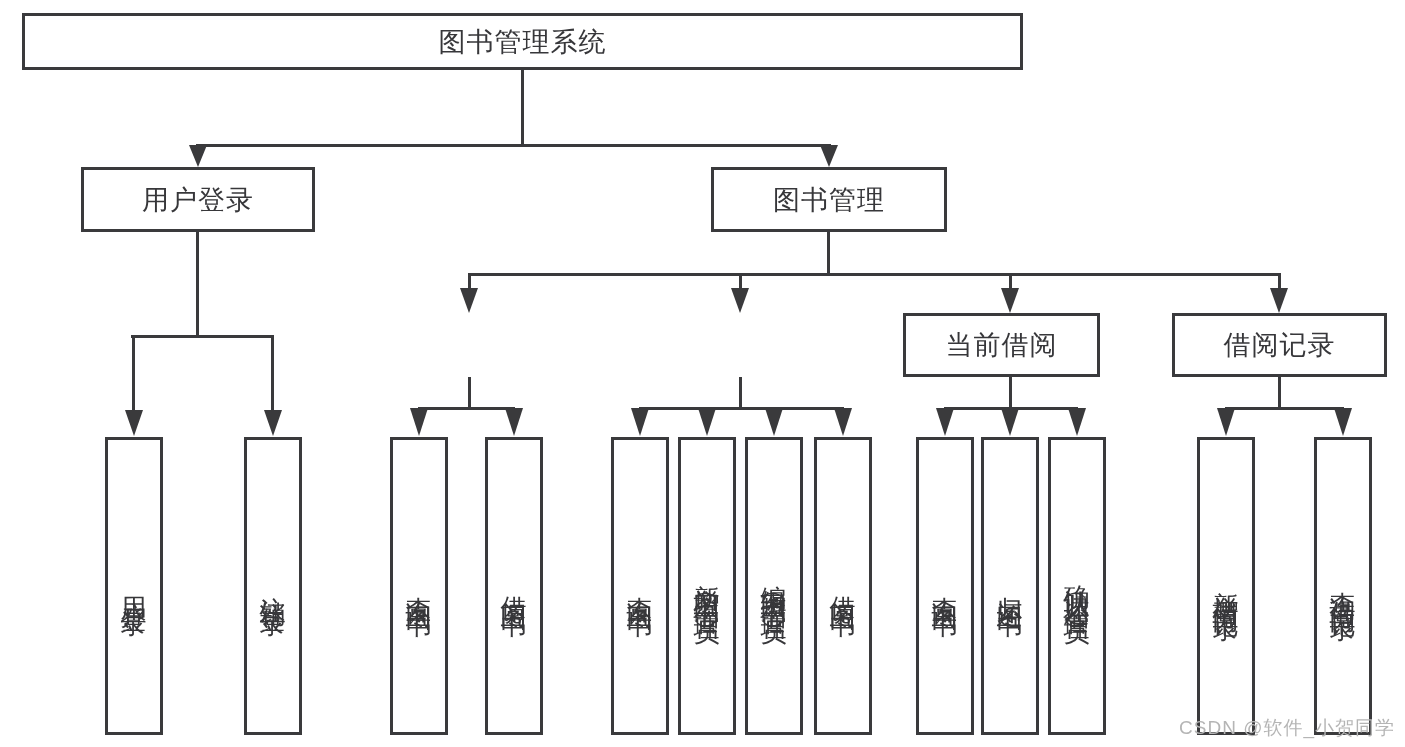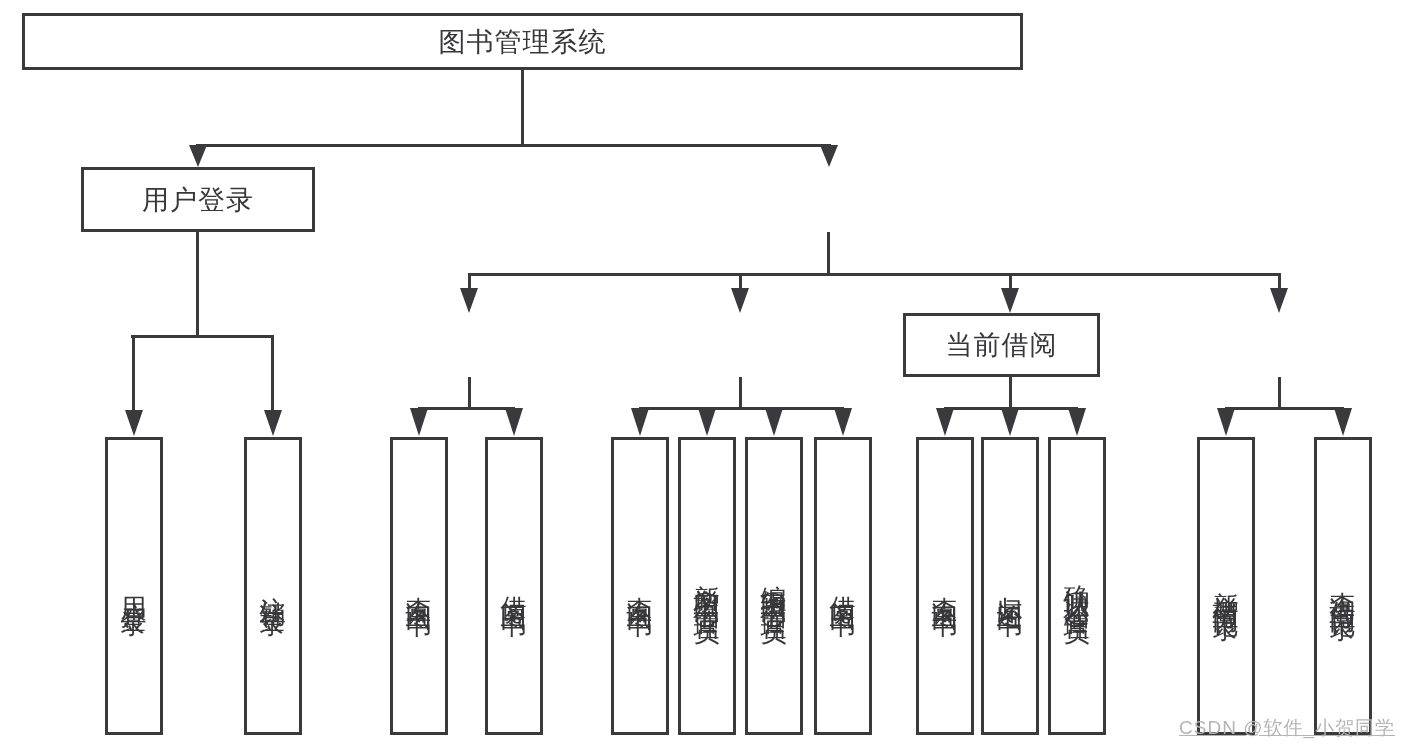--- a/index.html
+++ b/index.html
@@ -56,40 +56,42 @@
   .arrow.small{border-top-width:22px;}
   .arrow.mid{border-top-width:25px;}
   .arrow.big{border-top-width:28px;}
   .watermark{
     position:absolute;
     right:10px;bottom:6px;
     font-size:19px;
     color:var(--watermark);
     letter-spacing:1px;
     white-space:nowrap;
-    text-decoration:underline;
   }
 </style>
 </head>
 <body>
 
 <div class="canvas">
 
   <div class="node" style="left:22px;top:13px;width:1001px;height:57px;">
     <span>图书管理系统</span>
   </div>
 
   <div class="vline" style="left:521px;top:70px;height:76px;"></div>
 
   <div class="hline" style="left:196px;top:144px;width:635px;"></div>
   <div class="arrow small" style="left:189px;top:145px;"></div>
   <div class="arrow small" style="left:820px;top:145px;"></div>
 
   <div class="node" style="left:81px;top:167px;width:234px;height:65px;">
     <span>用户登录</span>
+  </div>
+  <div class="node" style="left:711px;top:167px;width:236px;height:65px;">
+    <span>图书管理</span>
   </div>
 
   <div class="vline" style="left:196px;top:232px;height:106px;"></div>
   <div class="hline" style="left:131px;top:335px;width:143px;"></div>
   <div class="vline" style="left:132px;top:335px;height:76px;"></div>
   <div class="vline" style="left:271px;top:335px;height:76px;"></div>
   <div class="arrow" style="left:125px;top:410px;"></div>
   <div class="arrow" style="left:264px;top:410px;"></div>
 
   <div class="vline" style="left:827px;top:232px;height:44px;"></div>
@@ -98,20 +100,23 @@
   <div class="vline" style="left:739px;top:273px;height:18px;"></div>
   <div class="vline" style="left:1009px;top:273px;height:18px;"></div>
   <div class="vline" style="left:1278px;top:273px;height:18px;"></div>
   <div class="arrow mid" style="left:460px;top:288px;"></div>
   <div class="arrow mid" style="left:731px;top:288px;"></div>
   <div class="arrow mid" style="left:1001px;top:288px;"></div>
   <div class="arrow mid" style="left:1270px;top:288px;"></div>
 
   <div class="node" style="left:903px;top:313px;width:197px;height:64px;">
     <span>当前借阅</span>
+  </div>
+  <div class="node" style="left:1172px;top:313px;width:215px;height:64px;">
+    <span>借阅记录</span>
   </div>
 
   <div class="vline" style="left:468px;top:377px;height:33px;"></div>
   <div class="hline" style="left:418px;top:407px;width:97px;"></div>
   <div class="arrow big" style="left:410px;top:408px;"></div>
   <div class="arrow big" style="left:505px;top:408px;"></div>
 
   <div class="vline" style="left:739px;top:377px;height:33px;"></div>
   <div class="hline" style="left:639px;top:407px;width:205px;"></div>
   <div class="arrow big" style="left:631px;top:408px;"></div>

